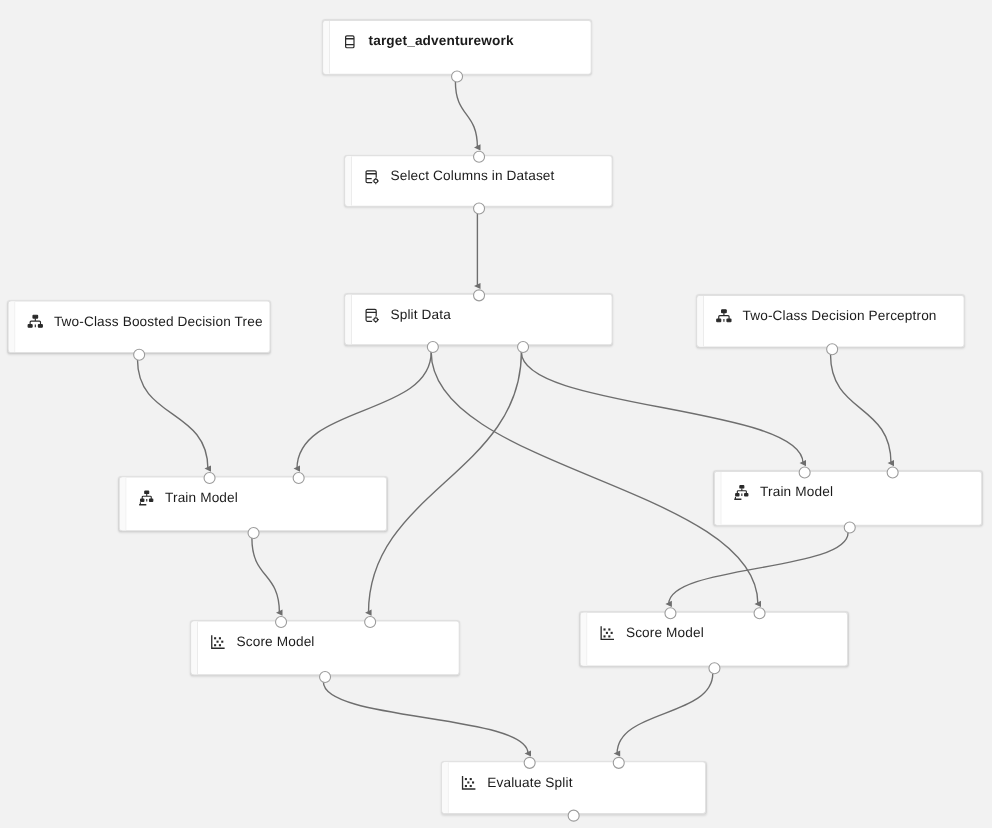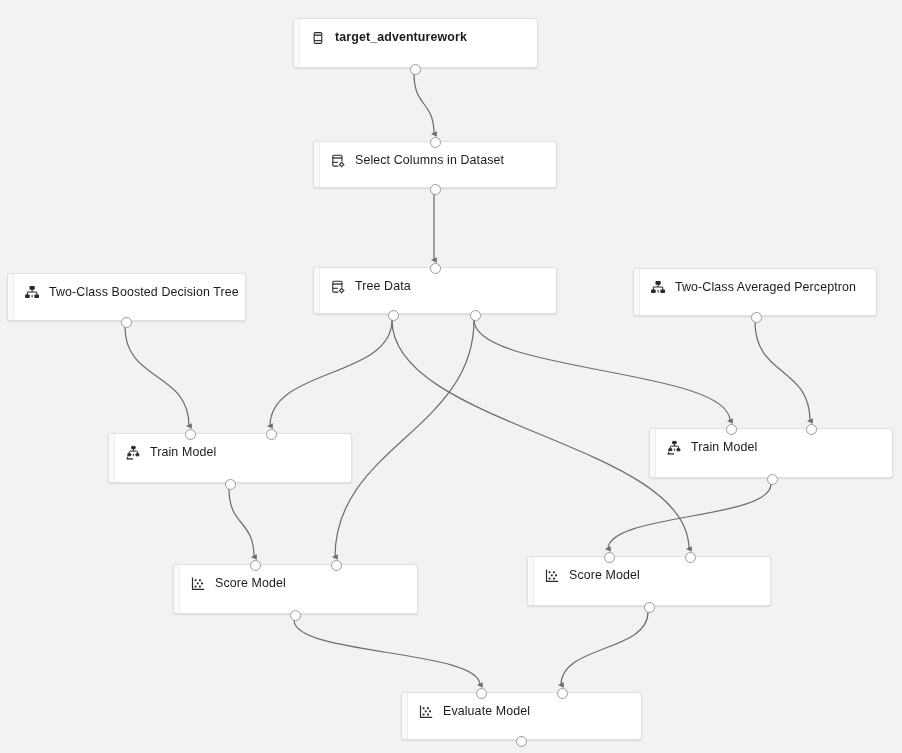--- a/index.html
+++ b/index.html
@@ -139,21 +139,21 @@
       <div class="node" style="left: 313px; top: 267px; width: 244px; height: 47px;">
         <div class="node-accent"></div>
         <div class="node-body">
           <span class="node-icon"><svg viewBox="0 0 16 16" width="16" height="16" fill="none" stroke="#2a2a2a" stroke-width="1.1">
               <path d="M12.0 8.6 V3.4 a1.1 1.1 0 0 0 -1.1 -1.1 H3.9 a1.1 1.1 0 0 0 -1.1 1.1 V12.0 a1.1 1.1 0 0 0 1.1 1.1 H8.3"></path>
               <path d="M2.8 5.0 H12.0" stroke-width="1.3"></path>
               <path d="M2.8 9.3 H7.9"></path>
               <circle cx="11.6" cy="11.6" r="1.7"></circle>
               <path d="M11.6 8.8 v0.9 M11.6 13.5 v0.9 M8.8 11.6 h0.9 M13.5 11.6 h0.9" stroke-width="1.0"></path>
             </svg></span>
-          <span class="node-label">Tree Data</span>
+          <span class="node-label">Split Data</span>
         </div>
         <div class="port" style="left: 115.5px; top: -5.5px;"></div>
         <div class="port" style="left: 73.5px; top: 41.5px;"></div>
         <div class="port" style="left: 155.5px; top: 41.5px;"></div>
       </div>
       <div class="node" style="left: 7px; top: 273px; width: 239px; height: 48px;">
         <div class="node-accent"></div>
         <div class="node-body">
           <span class="node-icon"><svg viewBox="0 0 16 16" width="16" height="16" fill="none" stroke="#2a2a2a" stroke-width="1.05">
               <rect x="6.0" y="1.6" width="4.2" height="2.6" rx="0.4" fill="#2a2a2a"></rect>
@@ -169,21 +169,21 @@
       <div class="node" style="left: 633px; top: 268px; width: 244px; height: 48px;">
         <div class="node-accent"></div>
         <div class="node-body">
           <span class="node-icon"><svg viewBox="0 0 16 16" width="16" height="16" fill="none" stroke="#2a2a2a" stroke-width="1.05">
               <rect x="6.0" y="1.6" width="4.2" height="2.6" rx="0.4" fill="#2a2a2a"></rect>
               <path d="M8.1 4.3 V7.0 M3.4 10.0 V7.9 a0.9 0.9 0 0 1 0.9 -0.9 H11.9 a0.9 0.9 0 0 1 0.9 0.9 V10.0"></path>
               <rect x="1.6" y="10.1" width="3.6" height="2.4" rx="0.4" fill="#2a2a2a"></rect>
               <rect x="10.9" y="10.1" width="3.6" height="2.4" rx="0.4" fill="#2a2a2a"></rect>
               <path d="M8.1 10.0 V12.6"></path>
             </svg></span>
-          <span class="node-label">Two-Class Averaged Perceptron</span>
+          <span class="node-label">Two-Class Decision Perceptron</span>
         </div>
         <div class="port" style="left: 116.5px; top: 42.5px;"></div>
       </div>
       <div class="node" style="left: 108px; top: 433px; width: 244px; height: 50px;">
         <div class="node-accent"></div>
         <div class="node-body">
           <span class="node-icon"><svg viewBox="0 0 16 16" width="16" height="16" fill="none" stroke="#2a2a2a" stroke-width="1.0">
               <rect x="6.6" y="1.4" width="3.6" height="2.3" rx="0.4" fill="#2a2a2a"></rect>
               <path d="M8.4 3.8 V6.1 M4.3 8.6 V6.9 a0.8 0.8 0 0 1 0.8 -0.8 H11.7 a0.8 0.8 0 0 1 0.8 0.8 V8.6"></path>
               <rect x="2.8" y="8.7" width="3.0" height="2.1" rx="0.35" fill="#2a2a2a"></rect>
@@ -257,20 +257,20 @@
         <div class="node-body">
           <span class="node-icon"><svg viewBox="0 0 16 16" width="16" height="16" fill="none" stroke="#2a2a2a" stroke-width="1.2">
               <path d="M2.5 2.0 V13.3 H13.6" stroke-linecap="square"></path>
               <rect x="4.6" y="3.3" width="1.9" height="1.9" fill="#2a2a2a" stroke="none"></rect>
               <rect x="9.0" y="3.3" width="1.9" height="1.9" fill="#2a2a2a" stroke="none"></rect>
               <rect x="6.8" y="6.4" width="1.9" height="1.9" fill="#2a2a2a" stroke="none"></rect>
               <rect x="11.1" y="6.4" width="1.9" height="1.9" fill="#2a2a2a" stroke="none"></rect>
               <rect x="4.6" y="9.6" width="1.9" height="1.9" fill="#2a2a2a" stroke="none"></rect>
               <rect x="9.0" y="9.6" width="1.9" height="1.9" fill="#2a2a2a" stroke="none"></rect>
             </svg></span>
-          <span class="node-label">Evaluate Model</span>
+          <span class="node-label">Evaluate Split</span>
         </div>
         <div class="port" style="left: 73.5px; top: -5.5px;"></div>
         <div class="port" style="left: 154.5px; top: -5.5px;"></div>
         <div class="port" style="left: 113.5px; top: 42.5px;"></div>
       </div>
     </div>
 </div>
 
 </body></html>

